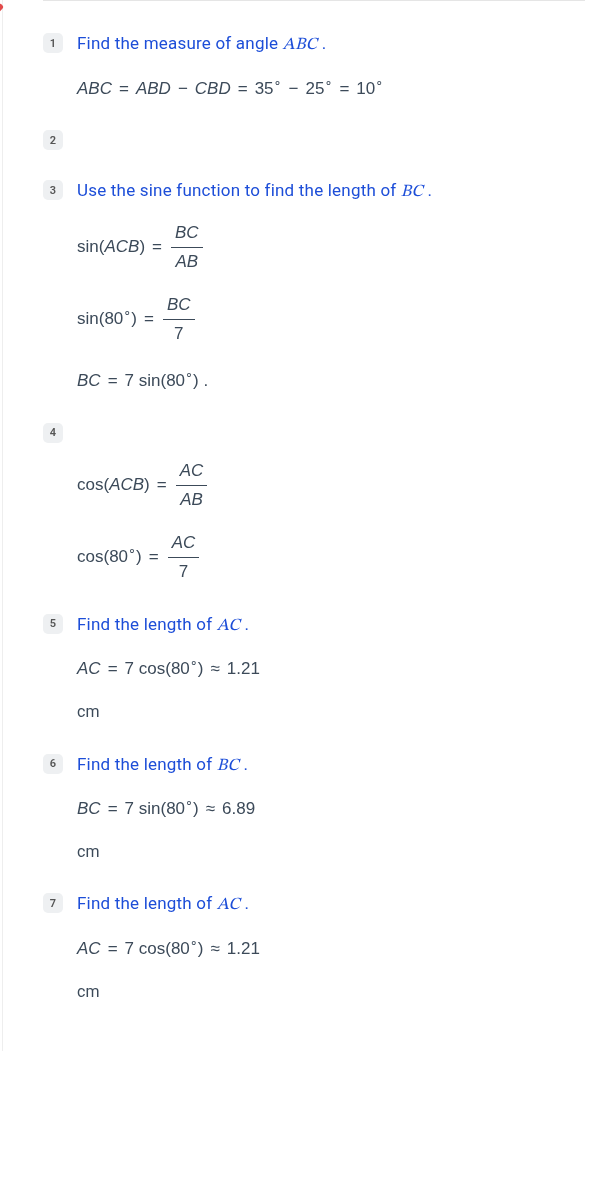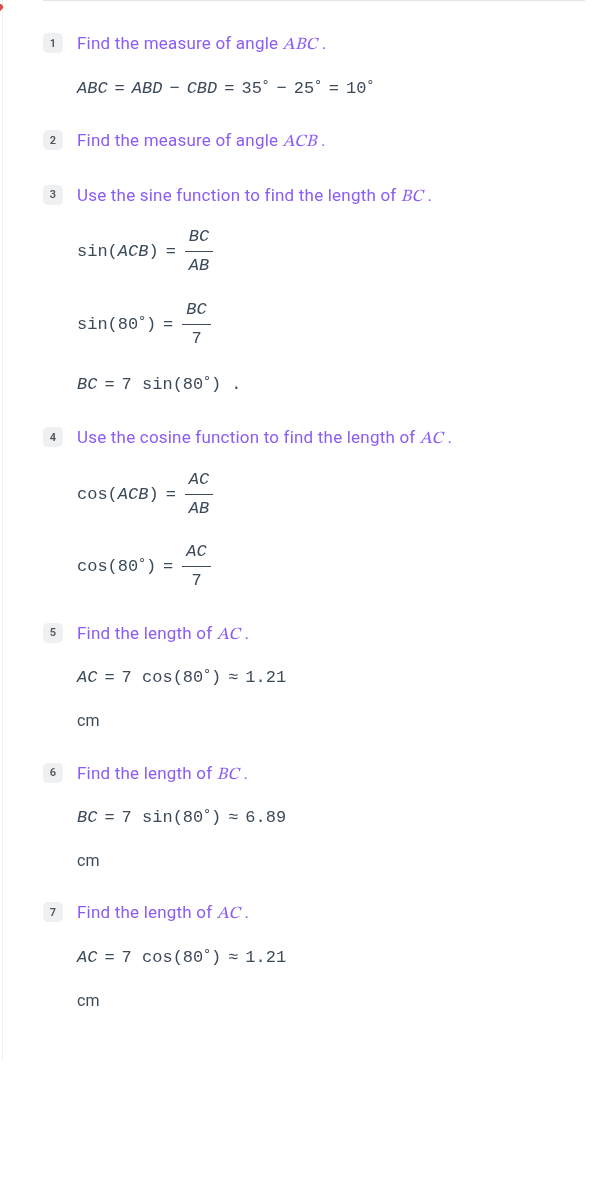--- a/index.html
+++ b/index.html
@@ -40,25 +40,25 @@
     border-radius: 5px;
     display: flex;
     align-items: center;
     justify-content: center;
     flex-shrink: 0;
     margin-top: 2px;
   }
   .title {
     font-size: 17px;
     line-height: 1.5;
-    color: #8b5cf6;
+    color: #1d4ed8;
     letter-spacing: 0.2px;
   }
   .mathblock {
-    font-family: Liberation Mono, monospace;
+    font-family: Liberation Sans, sans-serif;
     font-size: 17px;
     color: #3c4a59;
     margin-left: 34px;
     margin-bottom: 20px;
     line-height: 1.4;
   }
   .mathblock.unit {
     font-family: -apple-system, BlinkMacSystemFont, "Segoe UI", Roboto, sans-serif;
     font-size: 16px;
     margin-top: 10px;
@@ -103,36 +103,34 @@
       <div class="step">
         <div class="step-head">
           <div class="badge">1</div>
           <div class="title"><span>Find the measure of angle </span><span style="font-family: &quot;Cambria Math&quot;, &quot;STIX Two Math&quot;, Georgia, serif; font-style: italic;">ABC</span><span> .</span></div>
         </div>
         <div class="mathblock"><span class="mi">ABC</span><span class="op">=</span><span class="mi">ABD</span><span class="op">−</span><span class="mi">CBD</span><span class="op">=</span>35<span class="deg">∘</span><span class="op">−</span>25<span class="deg">∘</span><span class="op">=</span>10<span class="deg">∘</span></div>
       </div>
       <div class="step">
         <div class="step-head">
           <div class="badge">2</div>
-          <div class="title"><span>Find the measure of angle </span><span style="font-family: &quot;Cambria Math&quot;, &quot;STIX Two Math&quot;, Georgia, serif; font-style: italic;">ACB</span><span> .</span></div>
         </div>
       </div>
       <div class="step">
         <div class="step-head">
           <div class="badge">3</div>
           <div class="title"><span>Use the sine function to find the length of </span><span style="font-family: &quot;Cambria Math&quot;, &quot;STIX Two Math&quot;, Georgia, serif; font-style: italic;">BC</span><span> .</span></div>
         </div>
         <div class="mathblock"><span class="fn">sin</span>(<span class="mi">ACB</span>)<span class="op">=</span><span class="frac"><span class="num"><span class="mi">BC</span></span><span class="den"><span class="mi">AB</span></span></span></div>
         <div class="mathblock"><span class="fn">sin</span>(80<span class="deg">∘</span>)<span class="op">=</span><span class="frac"><span class="num"><span class="mi">BC</span></span><span class="den">7</span></span></div>
         <div class="mathblock"><span class="mi">BC</span><span class="op">=</span>7 <span class="fn">sin</span>(80<span class="deg">∘</span>) .</div>
       </div>
       <div class="step">
         <div class="step-head">
           <div class="badge">4</div>
-          <div class="title"><span>Use the cosine function to find the length of </span><span style="font-family: &quot;Cambria Math&quot;, &quot;STIX Two Math&quot;, Georgia, serif; font-style: italic;">AC</span><span> .</span></div>
         </div>
         <div class="mathblock"><span class="fn">cos</span>(<span class="mi">ACB</span>)<span class="op">=</span><span class="frac"><span class="num"><span class="mi">AC</span></span><span class="den"><span class="mi">AB</span></span></span></div>
         <div class="mathblock"><span class="fn">cos</span>(80<span class="deg">∘</span>)<span class="op">=</span><span class="frac"><span class="num"><span class="mi">AC</span></span><span class="den">7</span></span></div>
       </div>
       <div class="step">
         <div class="step-head">
           <div class="badge">5</div>
           <div class="title"><span>Find the length of </span><span style="font-family: &quot;Cambria Math&quot;, &quot;STIX Two Math&quot;, Georgia, serif; font-style: italic;">AC</span><span> .</span></div>
         </div>
         <div class="mathblock"><span class="mi">AC</span><span class="op">=</span>7 <span class="fn">cos</span>(80<span class="deg">∘</span>)<span class="op">≈</span>1.21</div>

